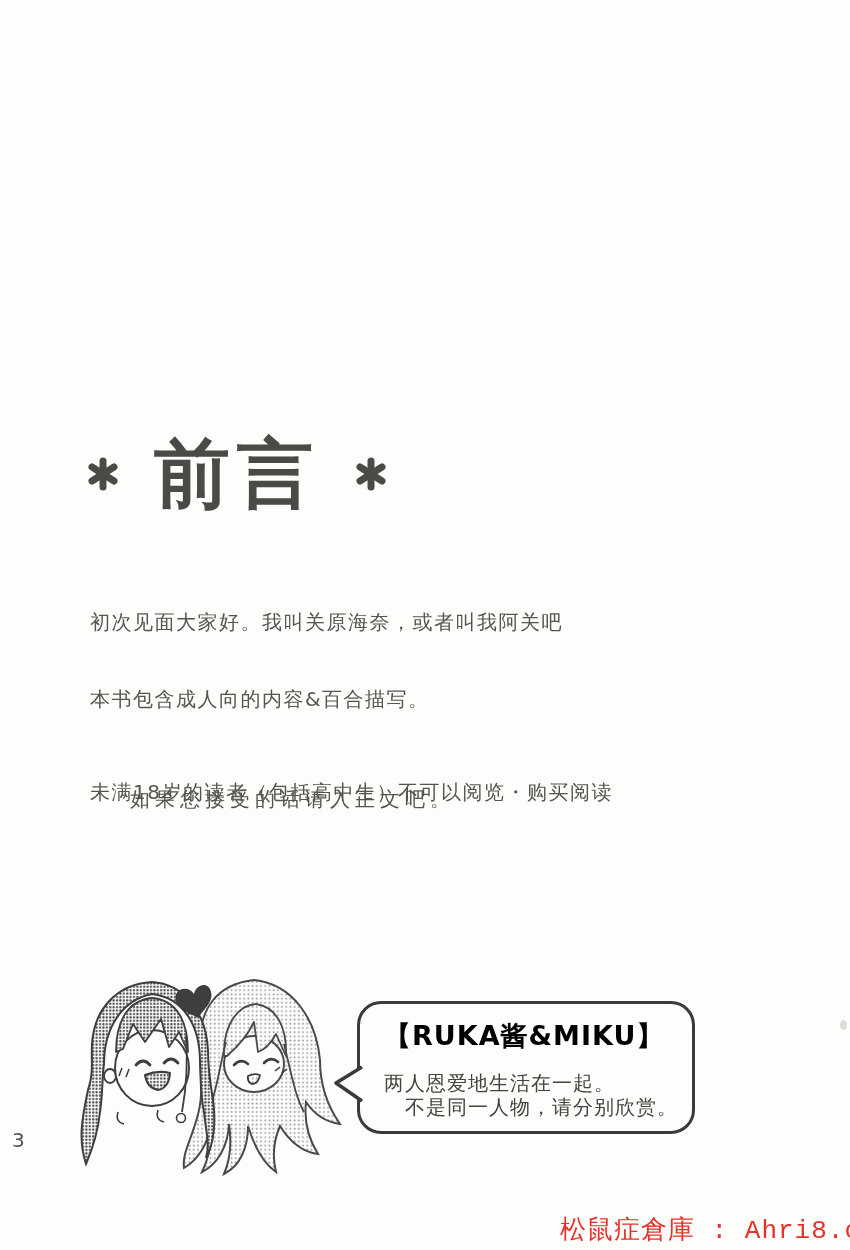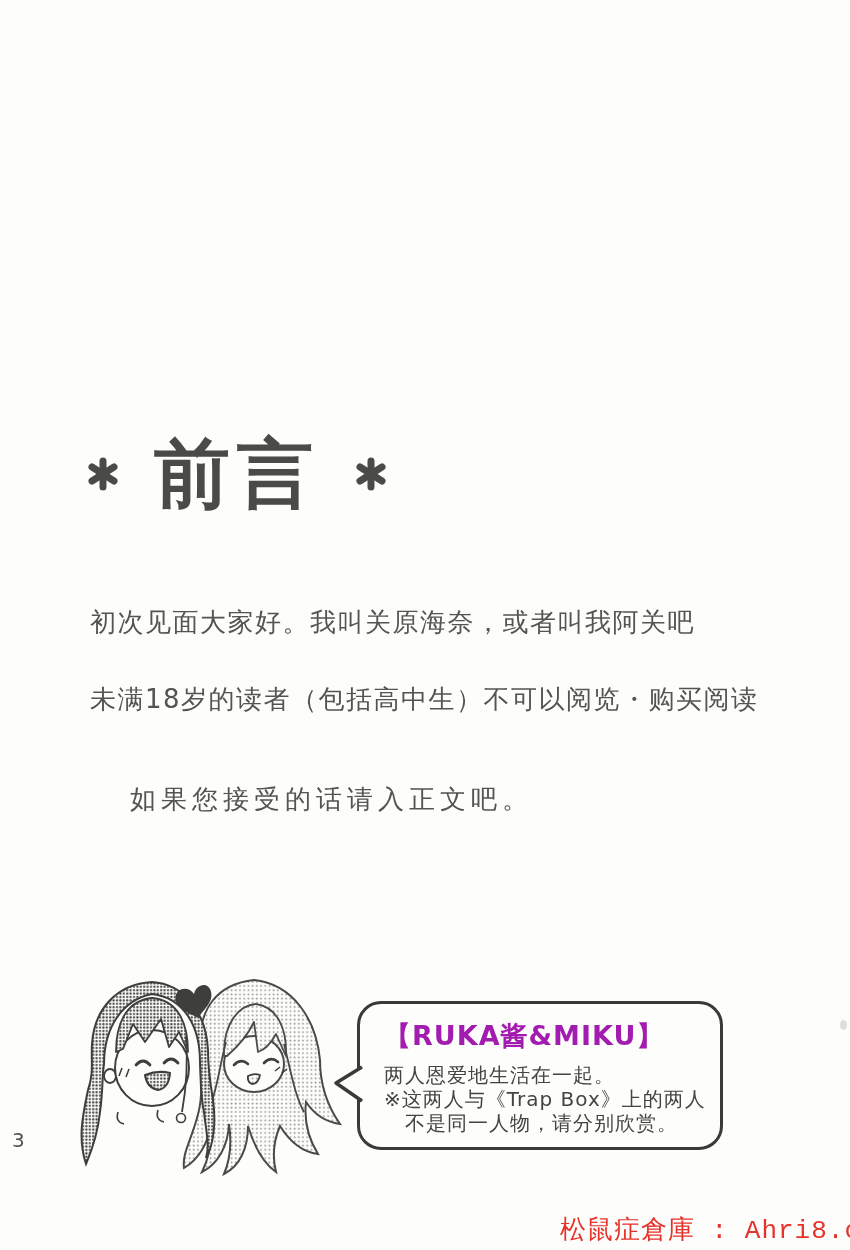--- a/index.html
+++ b/index.html
@@ -20,21 +20,21 @@
   .title-text {
     font-size: 76px; font-weight: 700;
     letter-spacing: 7px; line-height: 1.05;
     color: #4a4a47;
   }
   .flower-asterisk { width: 30px; height: 38px; }
 
   
   .body-text {
     position: absolute; left: 90px;
-    font-size: 26px; line-height: 31px;
+    font-size: 20px; line-height: 31px;
     color: #56544e; letter-spacing: 1.5px;
     white-space: pre; font-weight: 500;
   }
   .p-intro   { top: 545px; }
   .p-warning { top: 622px; }
   .p-closing { top: 722px; letter-spacing: 5px; margin-left: 40px; }
 
   
   .bubble {
     position: absolute; left: 357px; top: 1001px;
@@ -42,28 +42,28 @@
     background: #fdfdfb;
     border: 3.5px solid #3a3a38;
     border-radius: 24px;
     padding: 14px 14px 12px 24px;
   }
   .bubble-tail {
     position: absolute; left: -27px; top: 60px;
     width: 31px; height: 40px;
   }
   .bubble-heading {
-    font-size: 27px; font-weight: 700; color: #a21caf;
+    font-size: 27px; font-weight: 700; color: #000000;
     letter-spacing: 1px; white-space: nowrap;
   }
   .bubble-line {
     font-size: 20px; line-height: 24px; color: #46443f;
     letter-spacing: 1px; white-space: nowrap; font-weight: 500;
   }
-  .bubble-line.first { margin-top: 9px; }
+  .bubble-line.first { margin-top: 17px; }
   .bubble-line.indent { padding-left: 21px; }
 
   
   .illustration {
     position: absolute; left: 58px; top: 972px;
     width: 340px; height: 212px;
   }
 
   
   .page-number {
@@ -101,20 +101,21 @@
       <line x1="26" y1="12" x2="4" y2="26"></line>
     </g>
   </svg>
 </div>
 
 <div class="body-text p-intro">
   <div>初次见面大家好。我叫关原海奈，或者叫我阿关吧</div>
 </div>
 
 <div class="body-text p-warning">
+  <div>本书包含成人向的内容&amp;百合描写。</div>
   <div>未满18岁的读者（包括高中生）不可以阅览・购买阅读</div>
 </div>
 
 <div class="body-text p-closing">
   <div>如果您接受的话请入正文吧。</div>
 </div>
 
 <svg class="illustration" viewBox="0 0 340 212">
   <defs>
     <pattern id="toneDark" width="3.4" height="3.4" patternUnits="userSpaceOnUse">
@@ -167,19 +168,18 @@
 
   <path d="M137,22 C133,13 120,13 118,23 C116,33 130,41 138,46 C145,38 156,32 154,21 C152,11 140,13 137,22 Z" fill="#3e3e3c" transform="rotate(-8 137 29)"></path>
 </svg>
 
 <div class="bubble">
   <svg class="bubble-tail" viewBox="0 0 31 40">
     <path d="M29,3 L3,19 L29,37" fill="#fdfdfb" stroke="#3a3a38" stroke-width="3.5" stroke-linejoin="round"></path>
   </svg>
   <div class="bubble-heading">【RUKA酱&amp;MIKU】</div>
   <div class="bubble-line first">两人恩爱地生活在一起。</div>
-  <div class="bubble-line">※这两人与《Trap Box》上的两人</div>
   <div class="bubble-line indent">不是同一人物，请分别欣赏。</div>
 </div>
 
 <div class="page-number">3</div>
 <div class="watermark" style="color: rgb(229, 51, 43);">松鼠症倉庫 : Ahri8.com</div>
 <div class="scan-artifact"></div>
 
 </body></html>

